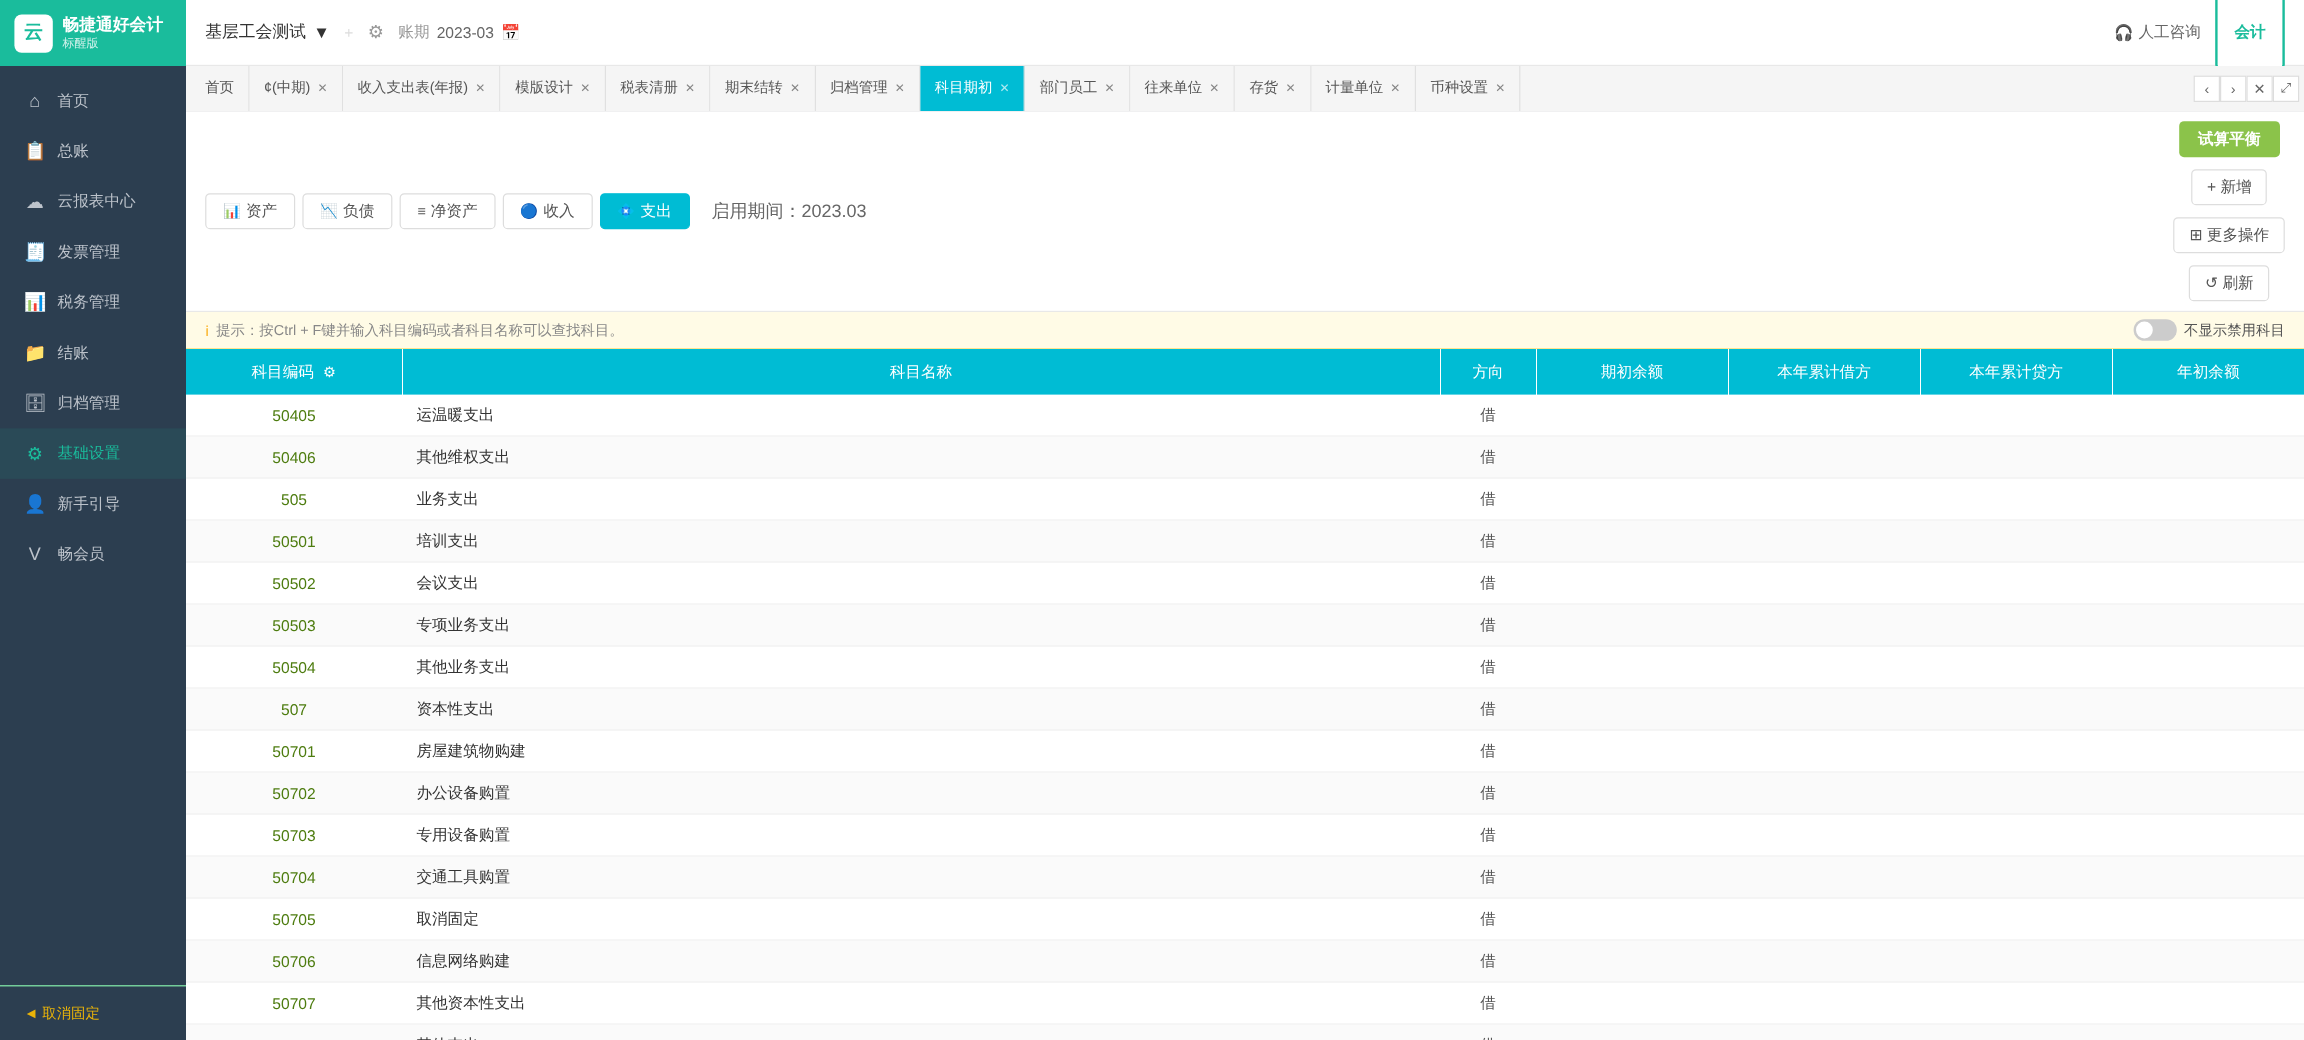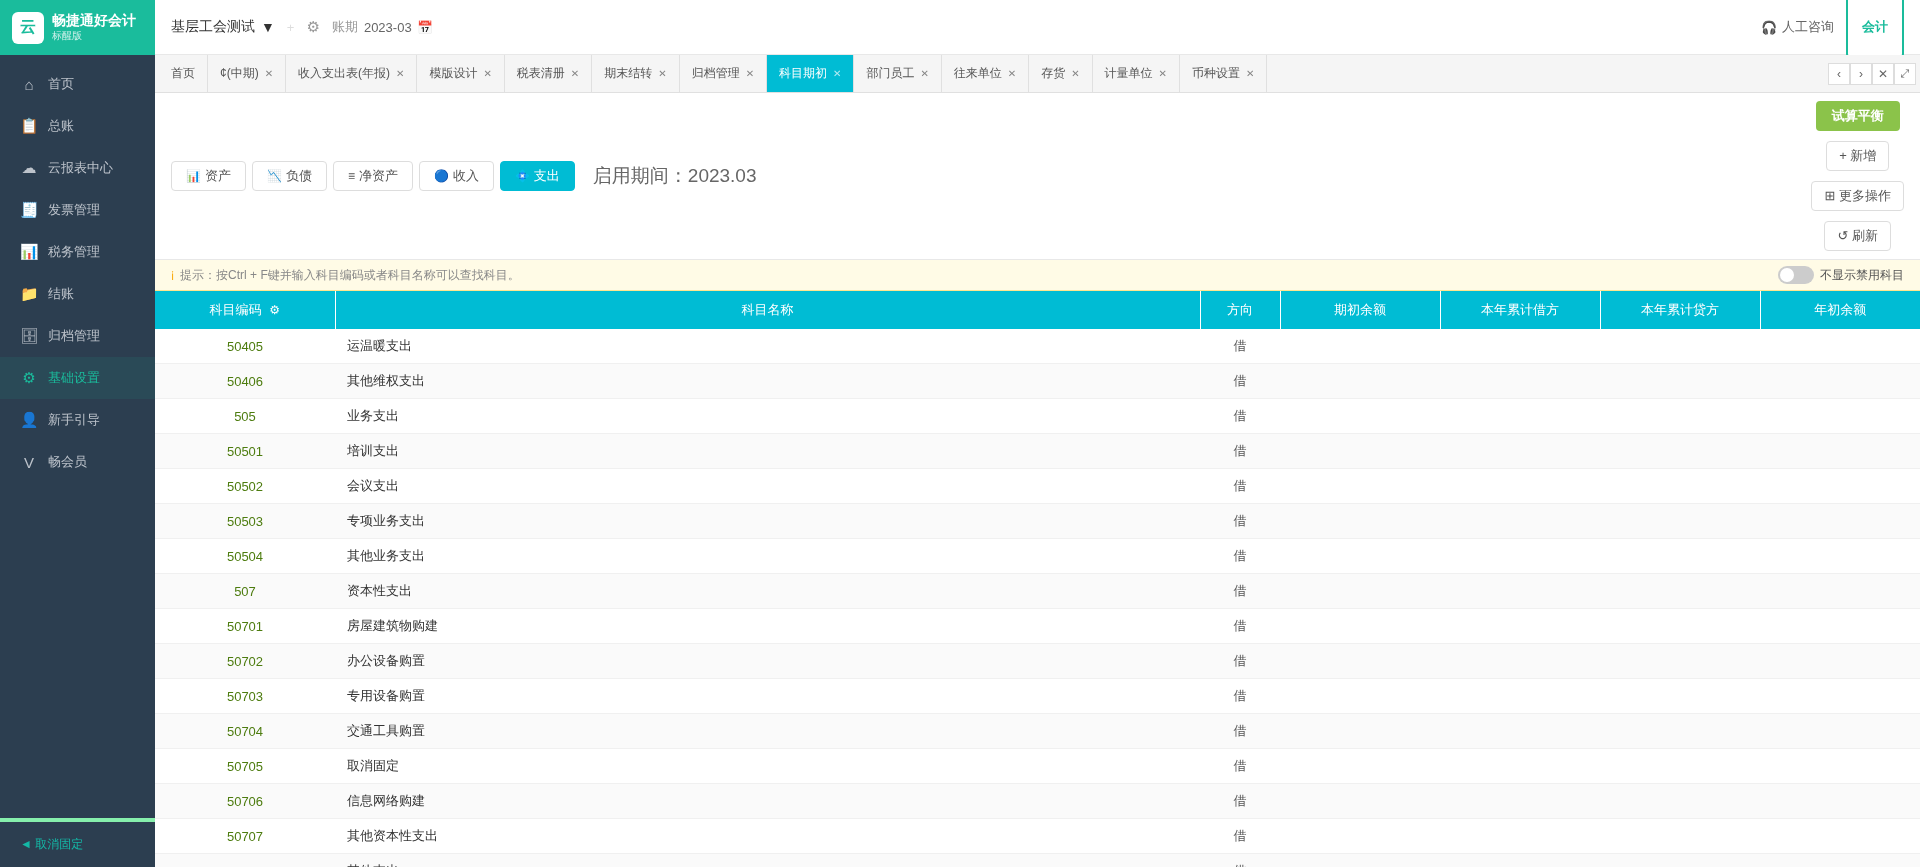--- a/index.html
+++ b/index.html
@@ -36,25 +36,25 @@
       display: flex; align-items: center; gap: 10px;
       padding: 12px 20px;
       color: #bdc3cb;
       cursor: pointer;
       font-size: 13px;
     }
     .sidebar-item.active { color: #1abc9c; background: rgba(26,188,156,0.1); }
     .sidebar-item-icon { font-size: 15px; width: 18px; text-align: center; }
     .sidebar-footer {
       padding: 14px 20px;
-      color: #14b8a6;
+      color: #eab308;
       cursor: pointer;
       display: flex; align-items: center; gap: 6px;
       font-size: 12px;
-      border-top: 4px solid #86efac;
+      border-top: 1px solid #86efac;
     }
 
     
     .main {
       flex: 1;
       display: flex;
       flex-direction: column;
       overflow: hidden;
     }
 
@@ -151,21 +151,21 @@
       padding: 5px 14px;
       border: 1px solid #ddd;
       border-radius: 4px;
       cursor: pointer;
       font-size: 13px;
       color: #555;
       background: white;
     }
     .filter-tab.active { background: #00bcd4; color: white; border-color: #00bcd4; }
     .filter-tab-icon { font-size: 12px; }
-    .filter-bar-period { margin-left: 12px; color: #666; font-size: 19px; }
+    .filter-bar-period { margin-left: 12px; color: #666; font-size: 15px; }
     .filter-bar-right { margin-left: auto; display: flex; align-items: center; gap: 10px; flex-direction: column; }
     .btn-balance {
       background: #8bc34a;
       color: white;
       border: none;
       padding: 6px 16px;
       border-radius: 4px;
       cursor: pointer;
       font-size: 13px;
       font-weight: bold;

